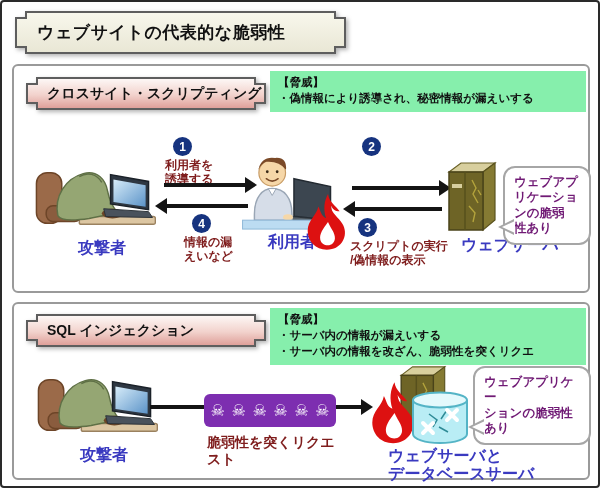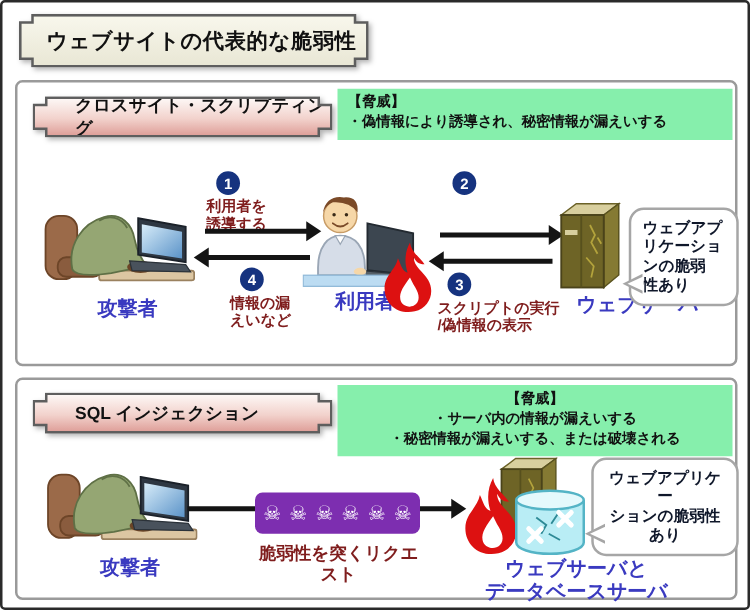--- a/index.html
+++ b/index.html
@@ -12,21 +12,21 @@
   .plaque-shape, .plaque-inner {
     clip-path: polygon(10px 0, calc(100% - 10px) 0, calc(100% - 10px) 6px, 100% 6px,
       100% calc(100% - 6px), calc(100% - 10px) calc(100% - 6px), calc(100% - 10px) 100%,
       10px 100%, 10px calc(100% - 6px), 0 calc(100% - 6px), 0 6px, 10px 6px);
   }
   .plaque-shape { position:absolute; inset:0; background:#5e5e5e; }
   .plaque-inner { position:absolute; inset:2px; display:flex; align-items:center; }
   .title-inner  { background:linear-gradient(#f8f7ec,#e9e7d5); }
   .title-inner span { padding-left:20px; font-size:17px; font-weight:bold; color:#111; letter-spacing:.5px; }
   .header-inner { background:linear-gradient(#fdf7f5 0%,#f2d2cc 55%,#dfa09a 100%); }
-  .header-inner span { padding-left:32px; font-size:14px; font-weight:bold; color:#111; }
+  .header-inner span { padding-left:19px; font-size:14px; font-weight:bold; color:#111; }
 
   
   .panel { position:absolute; background:#fff; border:2px solid #9a9a9a; border-radius:6px; }
 
   .threat { position:absolute; background:#86efac; padding:4px 8px 5px 8px;
             font-size:11.5px; font-weight:bold; color:#111; line-height:1.38; }
 
   .blue-label { position:absolute; color:#3a3ac0; font-weight:bold; font-size:16px; line-height:1.15;margin-left:20px; }
   .preline { white-space:pre-line; }
 
@@ -38,39 +38,39 @@
 
   
   .arrow { position:absolute; height:4px; background:#141414; }
   .arrow.right::after { content:""; position:absolute; right:-11px; top:-6px;
       border-left:12px solid #141414; border-top:8px solid transparent; border-bottom:8px solid transparent; }
   .arrow.left::before { content:""; position:absolute; left:-11px; top:-6px;
       border-right:12px solid #141414; border-top:8px solid transparent; border-bottom:8px solid transparent; }
 
   
   .bubble { position:absolute; background:#fff; border:2.5px solid #a6a6a6; border-radius:12px;
-            padding:7px 9px; font-size:12.5px; font-weight:bold; color:#0f172a; line-height:1.22; }
+            padding:7px 9px; font-size:12.5px; font-weight:bold; color:#701a75; line-height:1.22; }
   .bubble::before { content:""; position:absolute; left:-15px; bottom:8px;
       border:8px solid transparent; border-right:16px solid #a6a6a6; }
   .bubble::after  { content:""; position:absolute; left:-9px; bottom:10px;
       border:6px solid transparent; border-right:13px solid #fff; }
 
   
   .skull-bar { position:absolute; background:#7d2eb0; border-radius:6px;
                display:flex; align-items:center; justify-content:space-evenly; z-index:3; }
   .skull-bar span { color:#fff; font-size:16px; line-height:1; font-family:"DejaVu Sans",sans-serif; }
 
   .fig { position:absolute; }
 </style>
 </head>
 <body>
 
 <div id="canvas">
 
-  <div class="plaque" style="left:13px; top:9px; width:280px; height:43px;">
+  <div class="plaque" style="left:13px; top:9px; width:331px; height:43px;">
     <div class="plaque-shape"></div>
     <div class="plaque-inner title-inner">
       <span>ウェブサイトの代表的な脆弱性</span>
     </div>
   </div>
 
   <section class="panel" style="left:10px; top:62px; width:578px; height:229px;">
 
     <div class="plaque" style="left:12px; top:11px; width:240px; height:33px;">
       <div class="plaque-shape"></div>
@@ -158,33 +158,33 @@
       <path d="M27,20 l4,8 l-3,6 l5,9 M24,46 l6,7 l-2,9 M33,30 l3,5" fill="none" stroke="#b3a33c" stroke-width="1.4"></path>
     </svg>
     <div class="blue-label" style="left:427px; top:170px;">ウェブサーバ</div>
 
     <div class="bubble preline" style="left:489px; top:100px; width:88px;">ウェブアプ
 リケーショ
 ンの脆弱
 性あり</div>
   </section>
 
-  <section class="panel" style="left:10px; top:300px; width:578px; height:178px;text-align:center;">
+  <section class="panel" style="left:10px; top:300px; width:578px; height:178px;">
 
     <div class="plaque" style="left:12px; top:10px; width:240px; height:33px;">
       <div class="plaque-shape"></div>
       <div class="plaque-inner header-inner">
         <span>SQL インジェクション</span>
       </div>
     </div>
 
     <div class="threat" style="left:256px; top:4px; width:316px;">
       <div>【脅威】</div>
       <div>・サーバ内の情報が漏えいする</div>
-      <div>・秘密情報が漏えいする、または破壊される</div>
+      <div>・サーバ内の情報を改ざん、脆弱性を突くリクエ</div>
     </div>
 
     <svg class="fig" style="left:16px; top:62px;" width="128" height="78" viewBox="0 0 130 80">
       <rect x="52" y="59" width="78" height="8" rx="2" fill="#dcc6a2" stroke="#9a815f" stroke-width="1.5"></rect>
       <rect x="8" y="14" width="26" height="52" rx="11" fill="#9b6a49" stroke="#6d4528" stroke-width="1.5"></rect>
       <rect x="18" y="48" width="36" height="16" rx="7" fill="#8a5c3e" stroke="#6d4528" stroke-width="1.5"></rect>
       <path d="M30,58 C26,38 38,20 56,15 C70,11 79,21 81,33 C83,44 87,50 91,55 L62,61 C48,63 33,64 30,58 Z" fill="#95a673" stroke="#5f7046" stroke-width="1.5"></path>
       <path d="M52,18 C60,13 70,15 75,24" fill="none" stroke="#5f7046" stroke-width="1.5"></path>
       <ellipse cx="86" cy="56" rx="11" ry="5" fill="#6b4526"></ellipse>
       <polygon points="84,16 123,23 123,52 84,46" fill="#2e3742" stroke="#1b2129" stroke-width="1.5"></polygon>

